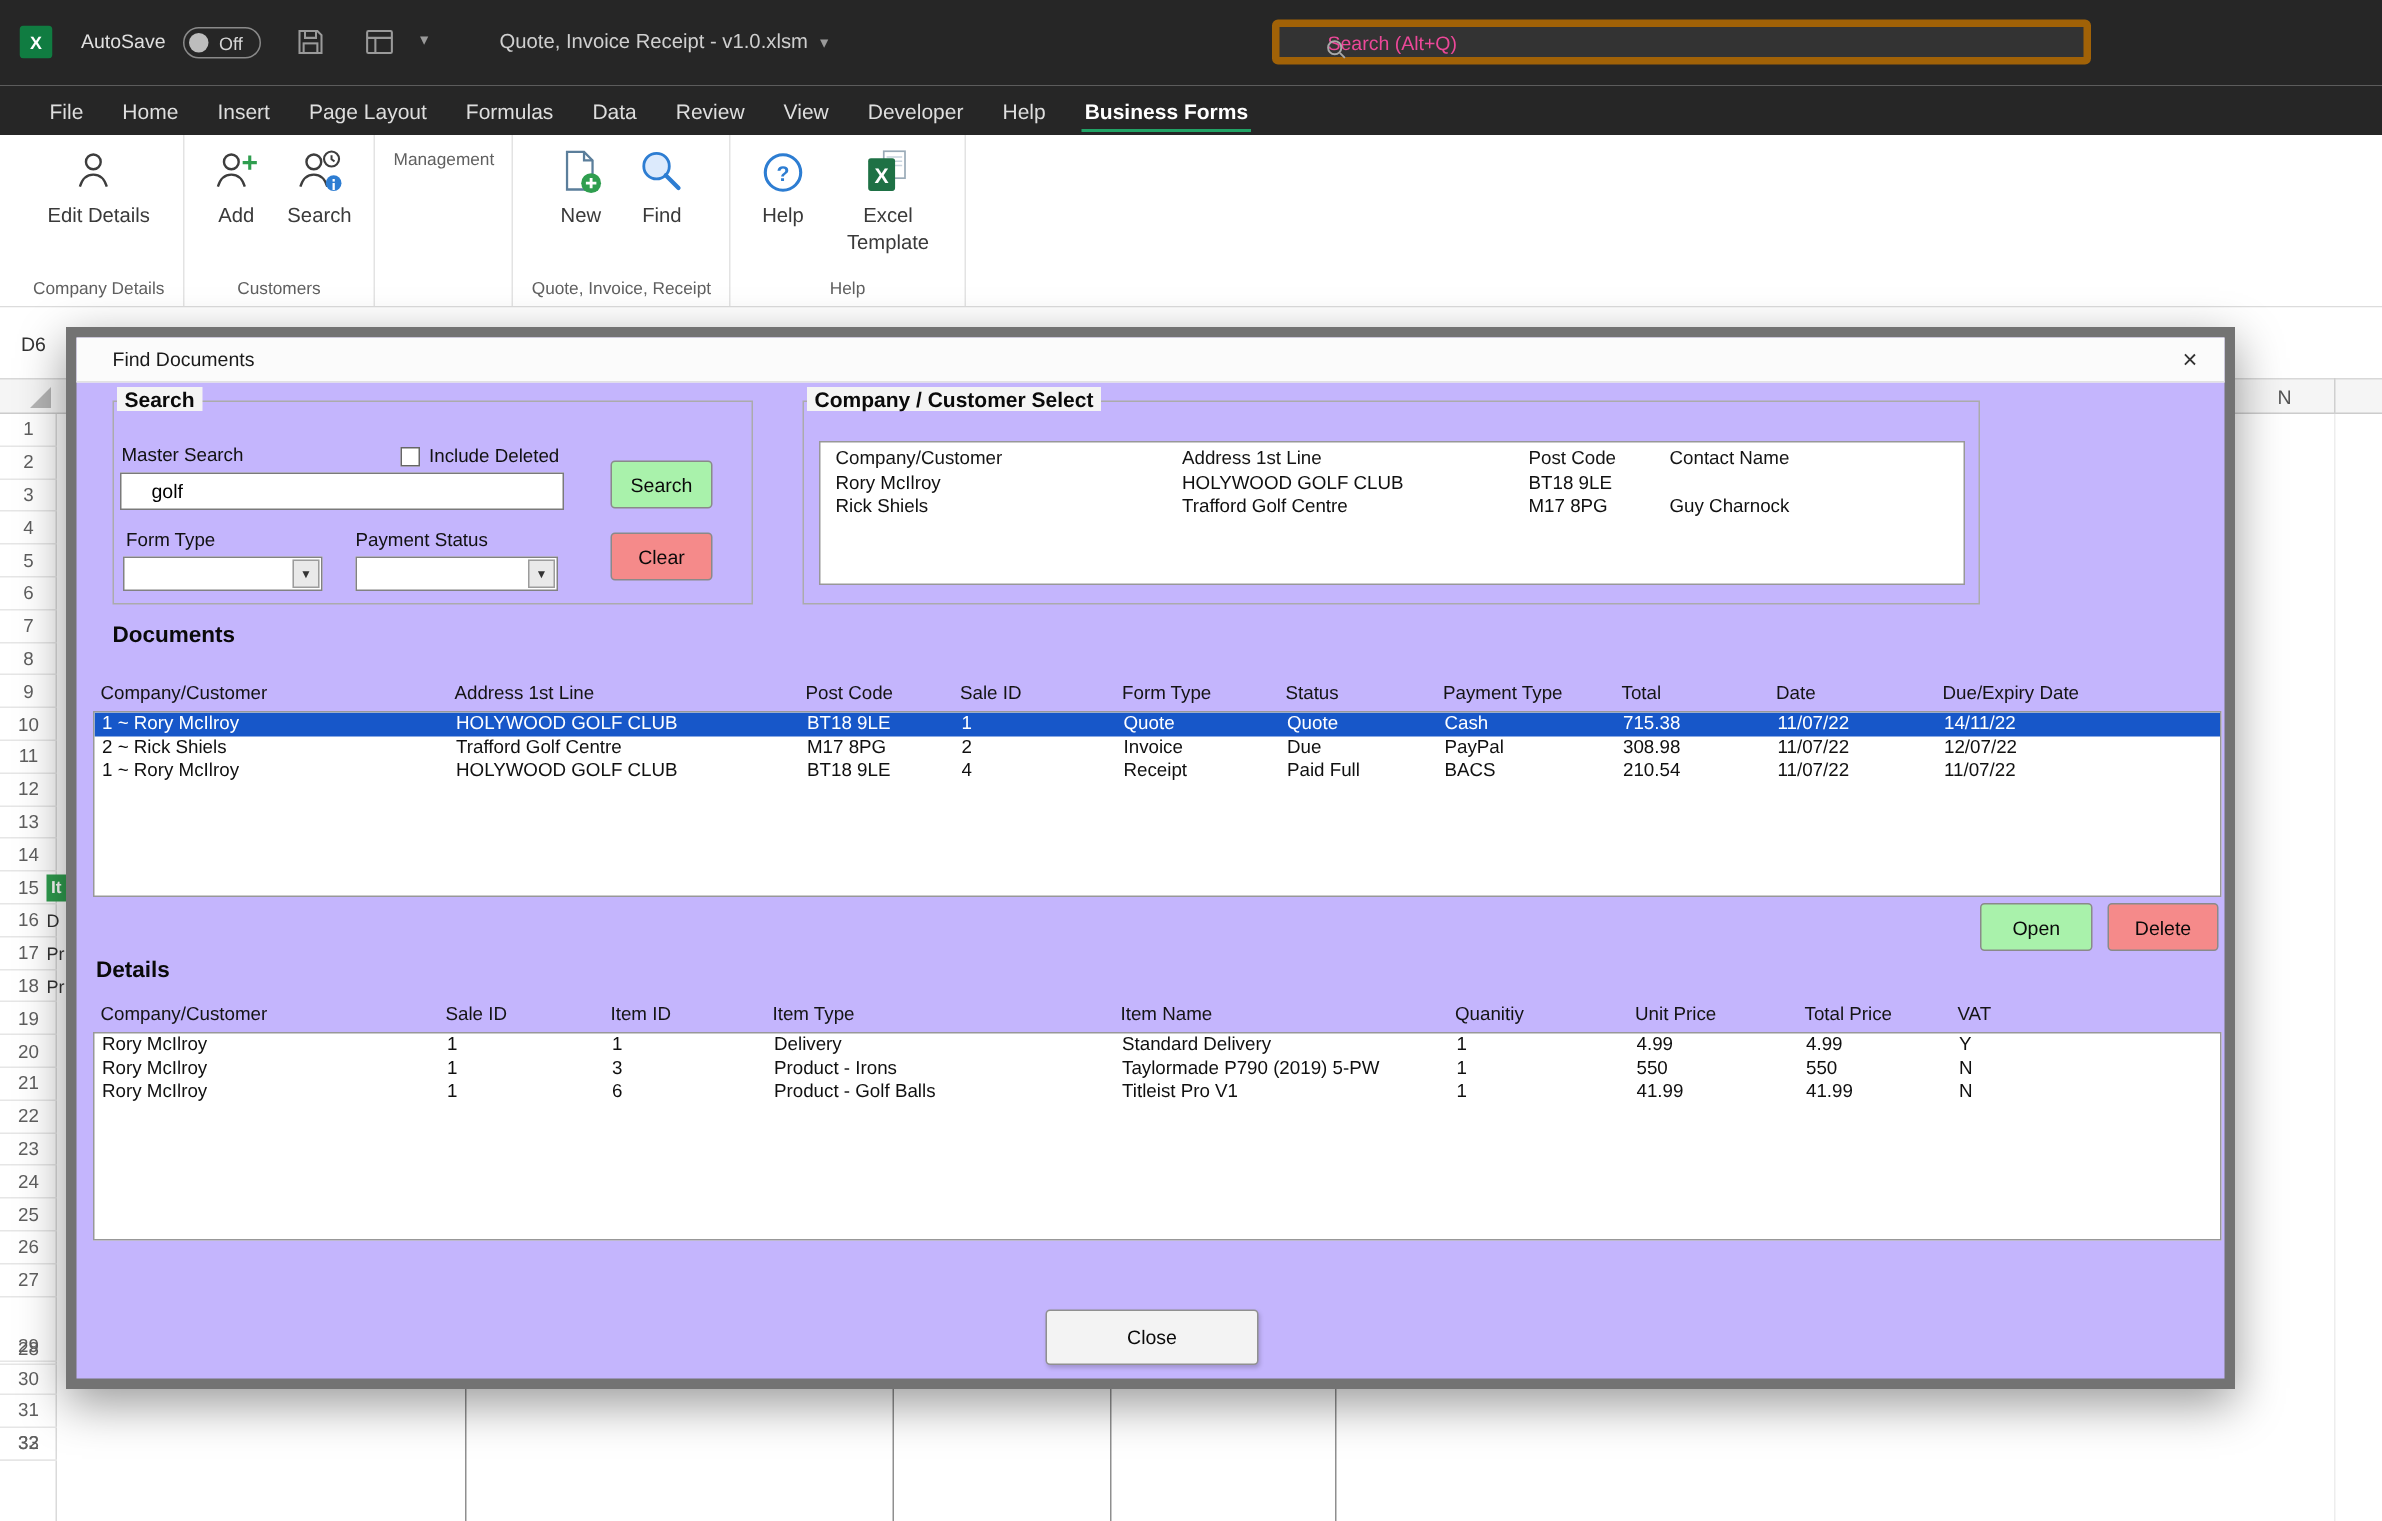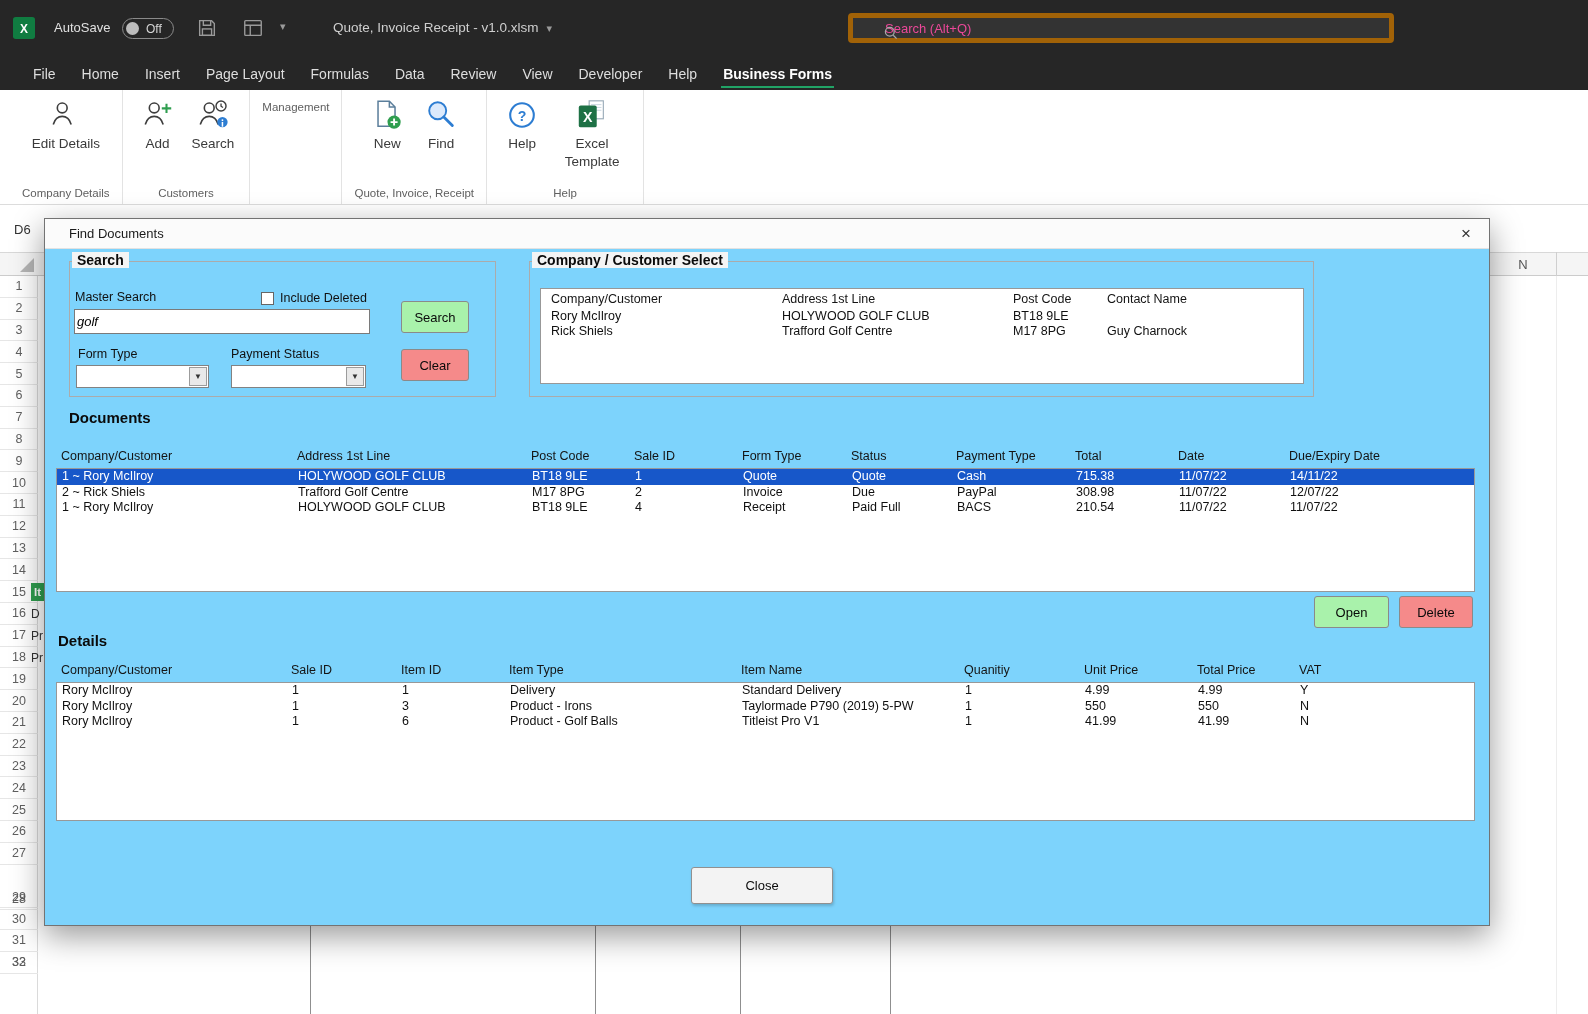--- a/index.html
+++ b/index.html
@@ -47,34 +47,34 @@
   .colsep { position:absolute; left:1556px; top:47px; width:1px; height:24px; background:#cfcfcf; }
   .colsep-down { position:absolute; left:1556px; top:71px; width:1px; height:738px; background:#ededed; }
   .row-headers { position:absolute; left:0; top:71px; width:38px; height:738px; background:#ffffff; border-right:1px solid #dadada; }
   .row-num { position:absolute; left:0; width:38px; height:22px; display:flex; align-items:center; justify-content:center; font-size:12.5px; color:#5f5f5f; border-bottom:1px solid #e6e6e6; }
   .left-cell { position:absolute; left:31px; height:18px; display:flex; align-items:center; font-size:12px; color:#333; white-space:nowrap; }
   .left-cell.green { background:#2f9e4f; color:#fff; width:13px; justify-content:center; font-weight:bold; font-size:11.5px; }
   .vline { position:absolute; width:1px; background:#8f8f8f; top:721px; height:88px; }
   .vline.v1 { left:310px; } .vline.v2 { left:595px; } .vline.v3 { left:740px; } .vline.v4 { left:890px; }
 
   
-  .dialog { position:absolute; left:44px; top:218px; width:1446px; height:708px; background:#7dd3fc; border:1px solid #737373; box-shadow:0 10px 30px rgba(0,0,0,0.40); }
+  .dialog { position:absolute; left:44px; top:218px; width:1446px; height:708px; background:#c4b5fd; border:7px solid #737373; box-shadow:0 10px 30px rgba(0,0,0,0.40); }
   .dlg-title { position:absolute; left:0; top:0; width:100%; height:30px; background:#fbfbfb; border-bottom:1px solid #e2e2e2; display:flex; align-items:center; padding-left:24px; font-size:13px; color:#1a1a1a; }
   .dlg-close { position:absolute; right:10px; top:3px; width:26px; height:24px; display:flex; align-items:center; justify-content:center; font-size:17px; color:#333; }
 
   .group { position:absolute; border:1px solid #ababab; }
   .group-label { position:absolute; top:-10px; left:2px; background:#f4f4f4; padding:0 5px; font-size:14px; font-weight:bold; color:#0a0a0a; white-space:nowrap; }
   .grp-search { left:24px; top:42px; width:427px; height:136px; }
   .grp-company { left:484px; top:42px; width:785px; height:136px; }
 
   .fld-label { position:absolute; font-size:12.5px; color:#111; white-space:nowrap; }
   .lbl-master { left:5px; top:28px; }
   .lbl-include { left:210px; top:29px; }
   .chk { position:absolute; left:191px; top:30px; width:13px; height:13px; background:#fff; border:1px solid #666; }
-  .inp-master { position:absolute; left:4px; top:47px; width:296px; height:25px; border:1px solid #7a7a7a; background:#fff; font-size:13px; padding-left:2px; font-family:"Liberation Sans",sans-serif;font-style:italic; }
+  .inp-master { position:absolute; left:4px; top:47px; width:296px; height:25px; border:1px solid #7a7a7a; background:#fff; font-size:13px; padding-left:20px; font-family:"Liberation Sans",sans-serif; }
   .lbl-formtype { left:8px; top:85px; }
   .lbl-paystatus { left:161px; top:85px; }
   .combo { position:absolute; height:23px; background:#fff; border:1px solid #828282; }
   .combo1 { left:6px; top:103px; width:133px; }
   .combo2 { left:161px; top:103px; width:135px; }
   .combo-arrow { position:absolute; right:1px; top:1px; bottom:1px; width:18px; background:#e9e9e9; border:1px solid #9c9c9c; display:flex; align-items:center; justify-content:center; font-size:8px; color:#333; }
 
   .btn { position:absolute; display:flex; align-items:center; justify-content:center; font-size:13px; color:#0a0a0a; border:1px solid #8a8a8a; border-radius:3px; background:#f0f0f0; }
   .btn.green { background:#a9f2ab; }
   .btn.red { background:#f58a8a; }

